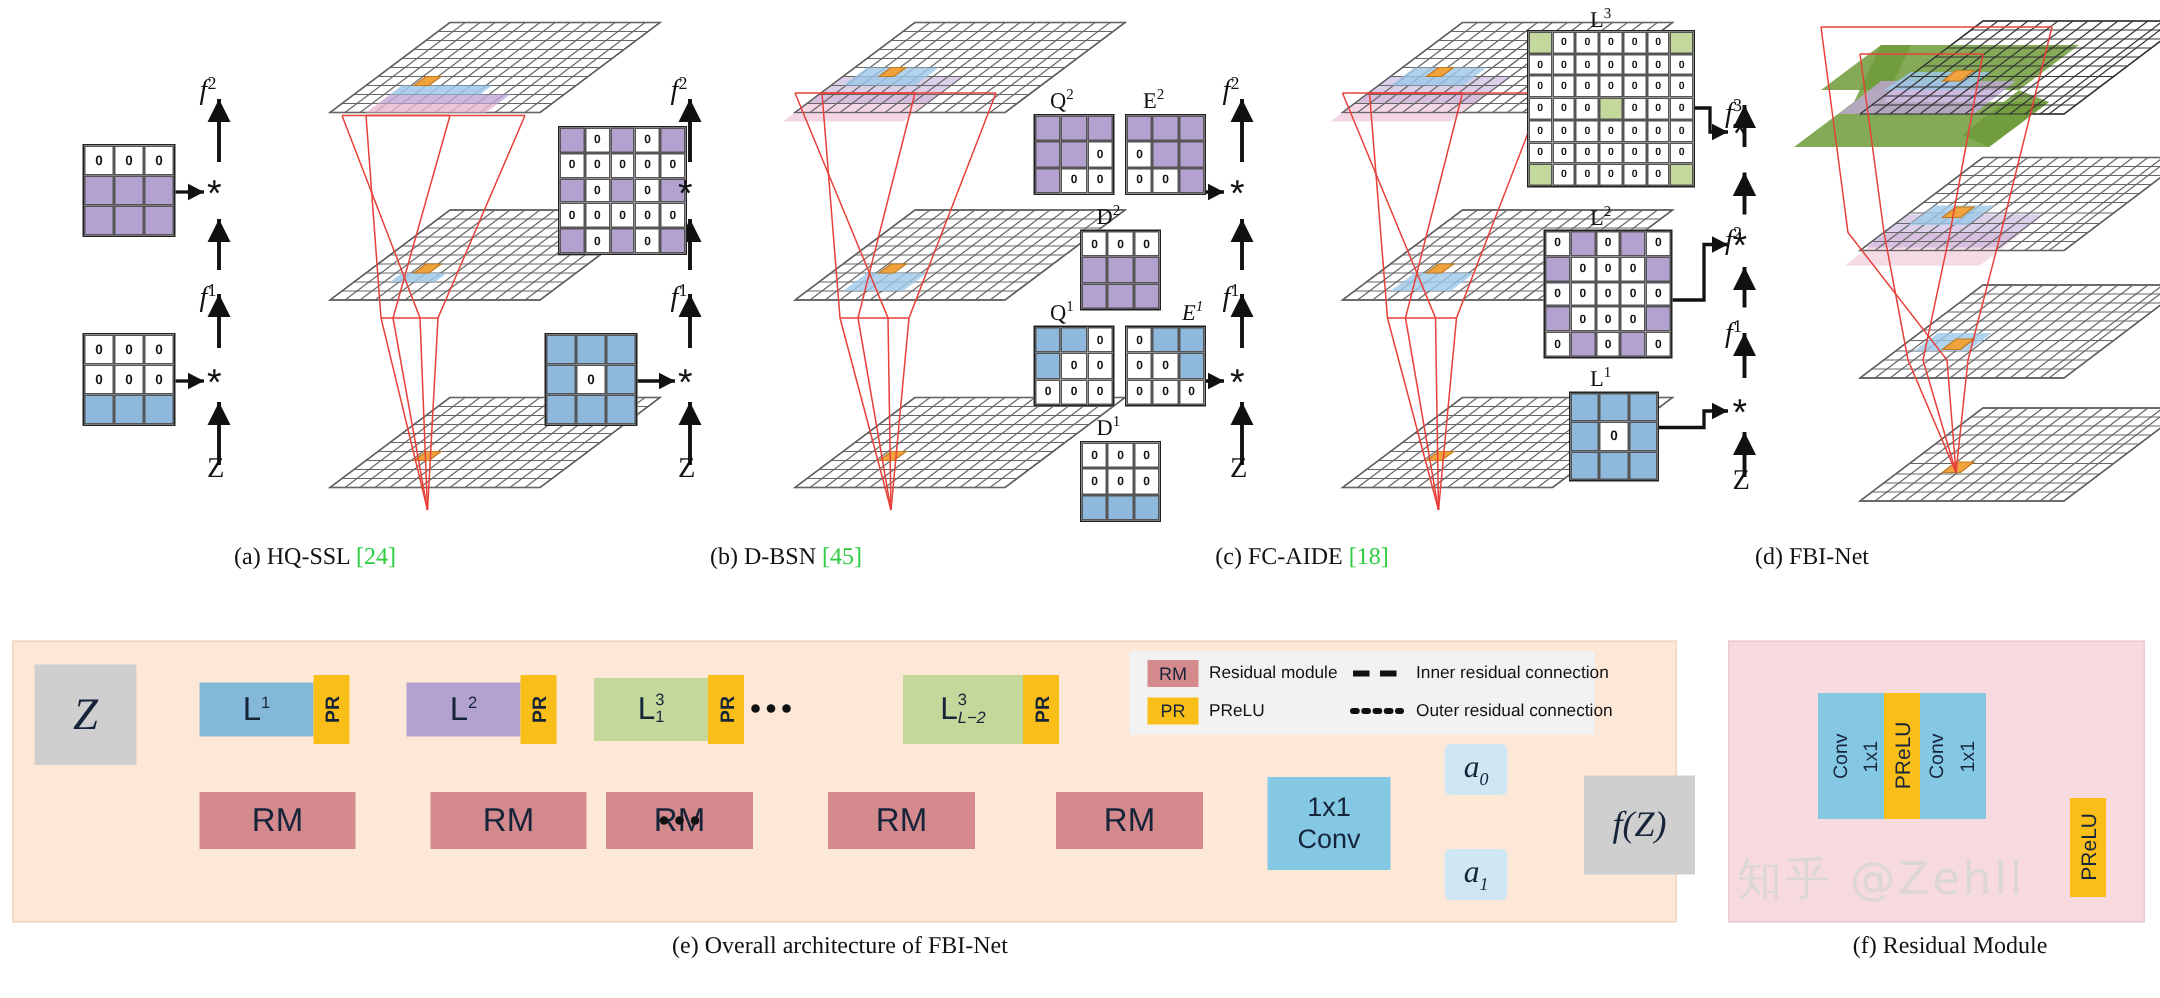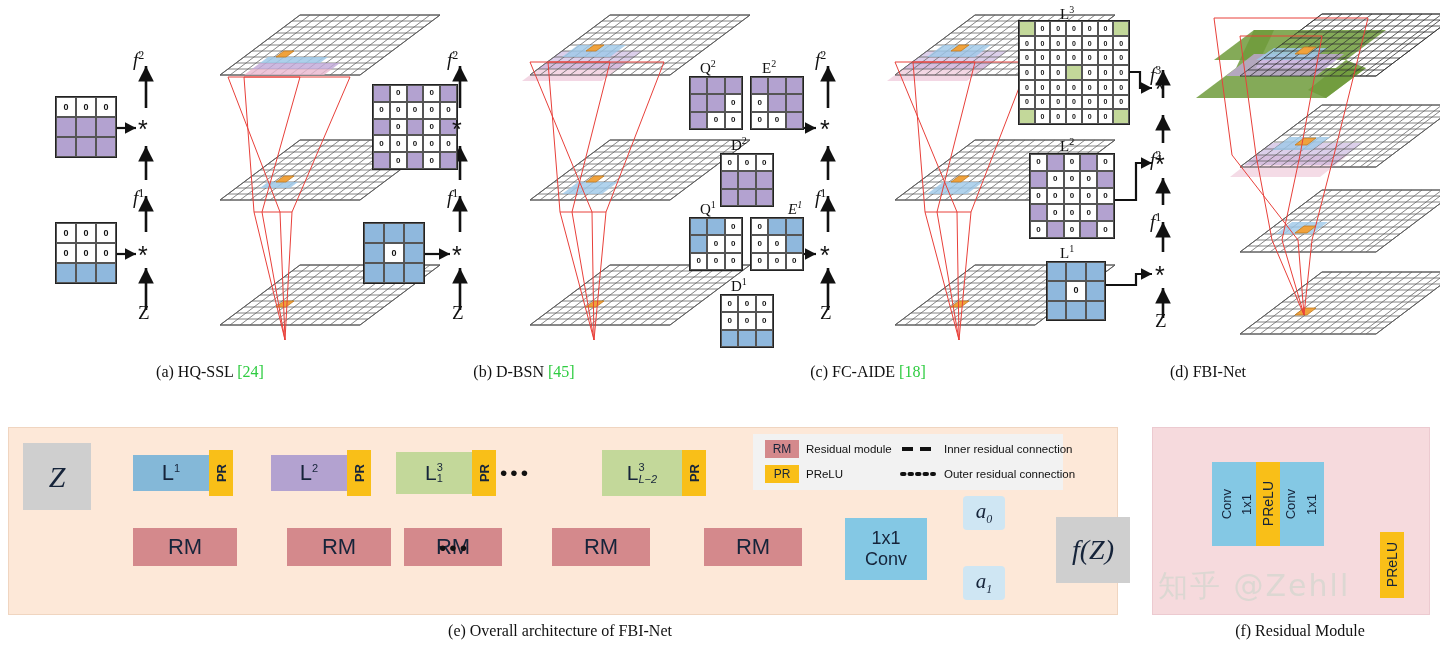--- a/index.html
+++ b/index.html
@@ -1111,21 +1111,21 @@
     <span>Conv</span>
   </div>
 
   <div class="nodebox n-lblue" style="left:963px;top:496px;width:42px;height:34px;font-family:'Liberation Serif',serif;font-style:italic;font-size:21px;border-radius:4px;">
     <span>a<sub style="font-size:12px;">0</sub></span>
   </div>
   <div class="nodebox n-lblue" style="left:963px;top:566px;width:42px;height:34px;font-family:'Liberation Serif',serif;font-style:italic;font-size:21px;border-radius:4px;">
     <span>a<sub style="font-size:12px;">1</sub></span>
   </div>
 
-  <div class="nodebox n-gray" style="left:1056px;top:517px;width:74px;height:66px;font-family:'Liberation Serif',serif;font-style:italic;font-size:28px;">
+  <div class="nodebox n-gray" style="left:1056px;top:517px;width:74px;height:66px;font-family:'Liberation Serif',serif;font-style:italic;font-size:24px;">
     <span>f(Z)</span>
   </div>
 
   <div style="position:absolute;left:753px;top:434px;width:310px;height:56px;background:#f2f2f2;"></div>
   <div class="lg-chip n-red" style="left:765px;top:440px;width:34px;height:18px;">
     <span>RM</span>
   </div>
   <div class="lg-item" style="left:806px;top:443px;">Residual module</div>
   <div class="lg-chip n-yellow" style="left:765px;top:465px;width:34px;height:18px;">
     <span>PR</span>

